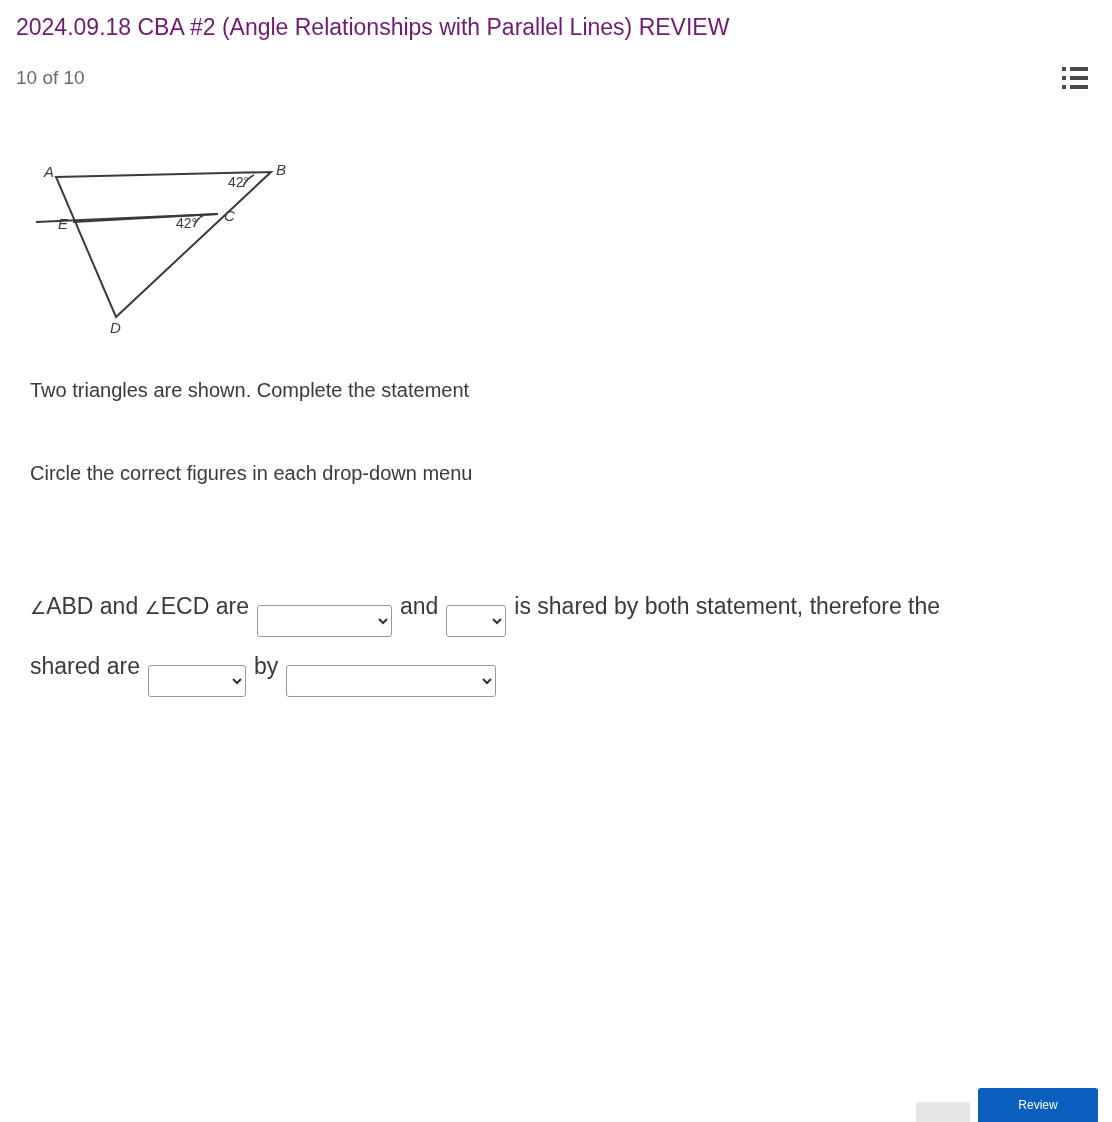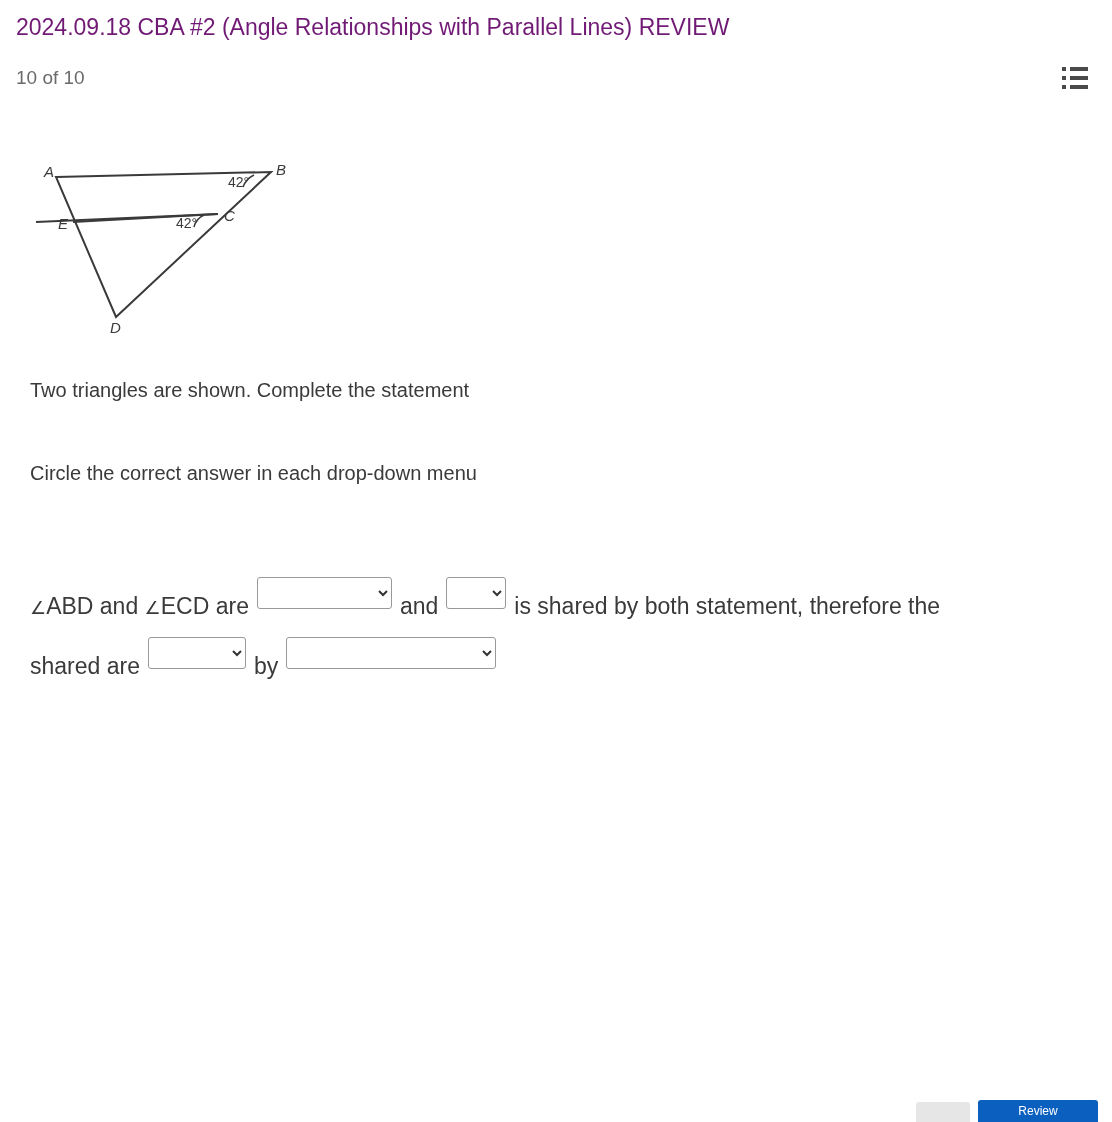--- a/index.html
+++ b/index.html
@@ -39,21 +39,21 @@
       line-height: 1.35;
       margin: 0 0 56px 0;
       font-weight: 400;
     }
     .answer-area {
       margin-top: 90px;
       font-size: 23px;
       color: #3a3a3a;
       line-height: 2.6;
     }
-    .answer-line { display: flex; flex-wrap: wrap; align-items: flex-start; gap: 6px 8px; }
+    .answer-line { display: flex; flex-wrap: wrap; align-items: flex-end; gap: 6px 8px; }
     .angle-sym { font-size: 18px; vertical-align: baseline; }
     select.drop {
       font-size: 16px;
       height: 32px;
       border: 1px solid #999;
       border-radius: 3px;
       background: #fff;
       color: #333;
       padding: 0 4px;
     }
@@ -66,21 +66,21 @@
       bottom: 0; right: 0;
       padding: 0 14px 0 0;
       display: flex; gap: 8px; align-items: flex-end;
     }
     .footer-btn-ghost {
       width: 54px; height: 20px;
       background: #e6e6e6;
       border-radius: 3px 3px 0 0;
     }
     .footer-btn-blue {
-      width: 120px; height: 22px;
+      width: 120px; height: 34px;
       background: #0a5fbf;
       border-radius: 3px 3px 0 0;
       color: #fff;
       font-size: 12px;
       display: flex; align-items: center; justify-content: center;
       overflow: hidden;
     }
     .page-root { position: relative; width: 1112px; height: 1122px; overflow: hidden; }
   </style>
 </head>
@@ -126,21 +126,21 @@
         <text x="192" y="30" font-size="14" fill="#3a3a3a">42°</text>
         <text x="140" y="71" font-size="14" fill="#3a3a3a">42°</text>
 
         <path d="M 218 18 A 22 22 0 0 0 207 30" fill="none" stroke="#3a3a3a" stroke-width="1.5"></path>
         <path d="M 168 58 A 18 18 0 0 0 158 70" fill="none" stroke="#3a3a3a" stroke-width="1.5"></path>
       </svg>
     </div>
 
     <div class="prompt">
       <p>Two triangles are shown. Complete the statement</p>
-      <p>Circle the correct answer in each drop-down menu</p>
+      <p>Circle the correct figures in each drop-down menu</p>
     </div>
 
     <div class="answer-area">
       <div class="answer-line">
         <span>
           <span class="angle-sym">∠</span>ABD and <span class="angle-sym">∠</span>ECD are
         </span>
         <select class="drop w-130" value=""><option></option></select>
         <span>and</span>
         <select class="drop w-50" value=""><option></option></select>

